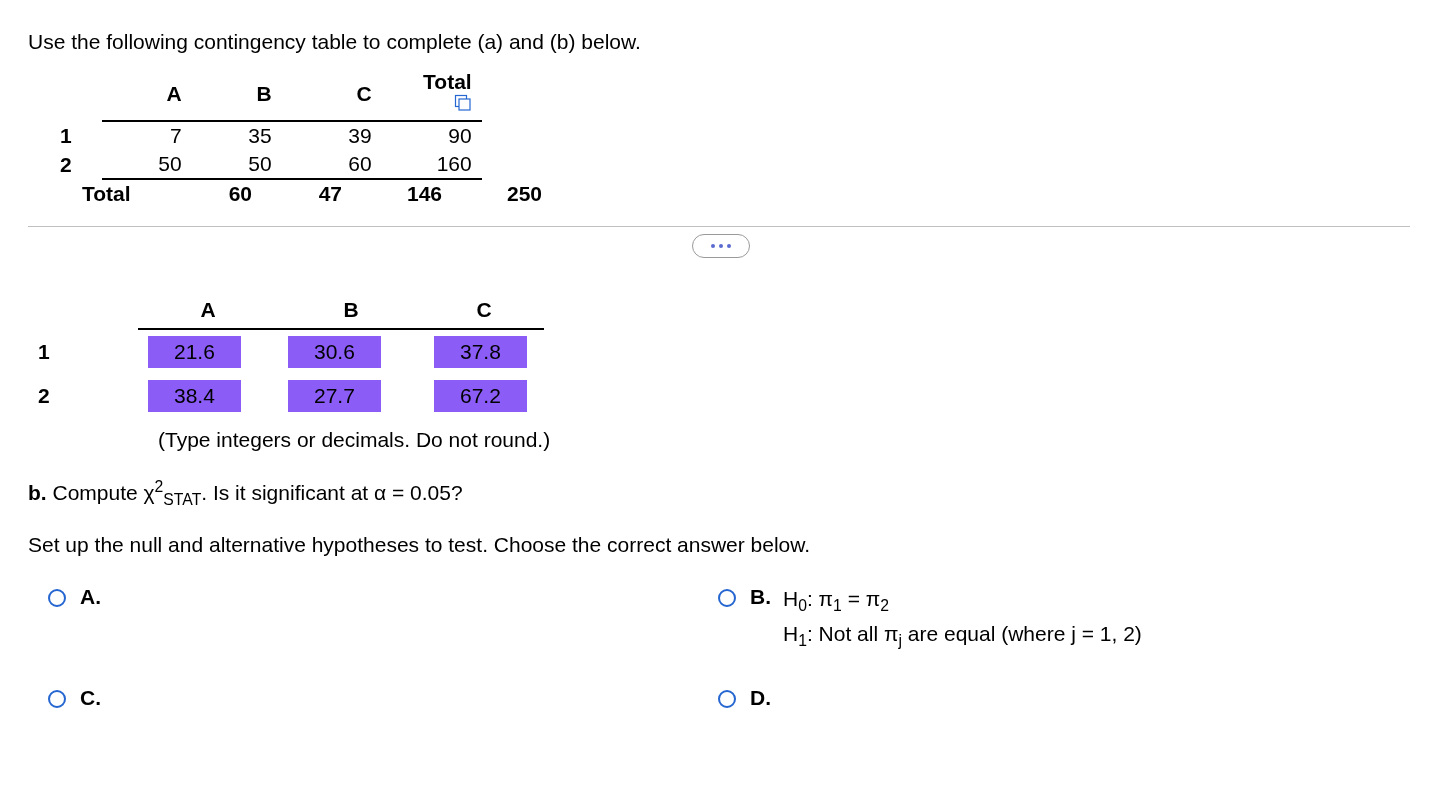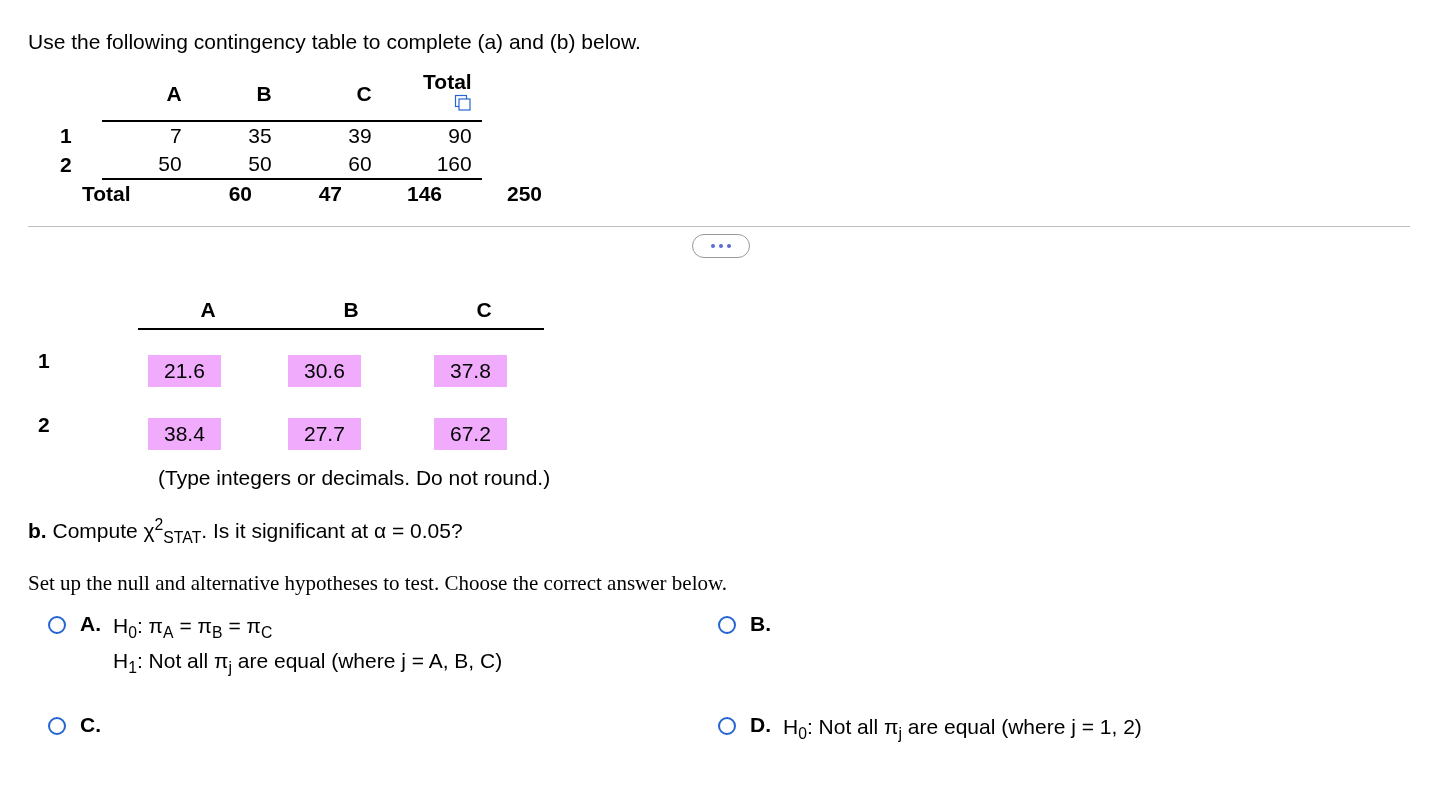--- a/index.html
+++ b/index.html
@@ -23,24 +23,24 @@
 .divider-line { border: none; border-top: 1px solid #bfbfbf; margin-top: 20px; }
 .dot-pill { position: absolute; top: 8px; left: 664px; width: 58px; height: 24px; border: 1px solid #9a9a9a; border-radius: 12px; background: #fff; display: flex; align-items: center; justify-content: center; gap: 4px; cursor: pointer; }
 .dot-pill span { width: 4px; height: 4px; background: #5b6bcf; border-radius: 50%; display: inline-block; }
 .et { border-collapse: collapse; margin-left: 0; margin-bottom: 10px; }
 .et th, .et td { text-align: left; padding: 6px 10px; }
 .et thead th { font-weight: bold; border-bottom: 2px solid #000; text-align: center; }
 .et .rowlbl { font-weight: bold; width: 110px; }
 .et .cellA { width: 140px; }
 .et .cellB { width: 146px; }
 .et .cellC { width: 120px; }
-.ansbox { display: inline-block; background: #f0abfc; padding: 4px 16px; min-width: 60px; margin-top: 19px; }
+.ansbox { display: inline-block; background: #8b5cf6; padding: 4px 26px; min-width: 60px; }
 .hint { margin-left: 130px; margin-bottom: 26px; }
 .partb { margin-bottom: 24px; }
-.instr { margin-bottom: 16px; font-family: Liberation Serif, serif; }
+.instr { margin-bottom: 28px; }
 .choices { display: grid; grid-template-columns: 640px 640px; column-gap: 30px; row-gap: 30px; margin-left: 20px; }
 .choice { display: flex; align-items: flex-start; }
 .radio { width: 18px; height: 18px; border: 2px solid #2566d1; border-radius: 50%; flex: none; margin-top: 4px; margin-right: 14px; cursor: pointer; background: #fff; }
 .chlabel { font-weight: bold; margin-right: 12px; }
 .chbody { line-height: 28px; }
 .sub { font-size: 0.75em; vertical-align: sub; }
 .sup { font-size: 0.75em; vertical-align: super; }
 </style>
 </head>
 <body>
@@ -137,37 +137,34 @@
   <span>Compute </span><span>χ</span><span class="sup">2</span><span class="sub">STAT</span><span>. Is it significant at α = 0.05?</span>
 </div>
 
 <div class="instr">Set up the null and alternative hypotheses to test. Choose the correct answer below.</div>
 
 <div class="choices">
 
   <div class="choice">
     <div class="radio"></div>
     <div class="chlabel">A.</div>
-    <div class="chbody">
-      <span>H</span><span class="sub">0</span><span>: π</span><span class="sub">A</span><span> = π</span><span class="sub">B</span><span> = π</span><span class="sub">C</span><br>
-      <span>H</span><span class="sub">1</span><span>: Not all π</span><span class="sub">j</span><span> are equal (where j = A, B, C)</span>
-    </div>
   </div>
 
   <div class="choice">
     <div class="radio"></div>
     <div class="chlabel">B.</div>
+    <div class="chbody">
+      <span>H</span><span class="sub">0</span><span>: π</span><span class="sub">1</span><span> = π</span><span class="sub">2</span><br>
+      <span>H</span><span class="sub">1</span><span>: Not all π</span><span class="sub">j</span><span> are equal (where j = 1, 2)</span>
+    </div>
   </div>
 
   <div class="choice">
     <div class="radio"></div>
     <div class="chlabel">C.</div>
   </div>
 
   <div class="choice">
     <div class="radio"></div>
     <div class="chlabel">D.</div>
-    <div class="chbody">
-      <span>H</span><span class="sub">0</span><span>: Not all π</span><span class="sub">j</span><span> are equal (where j = 1, 2)</span>
-    </div>
   </div>
 
 </div>
 
 </body></html>

